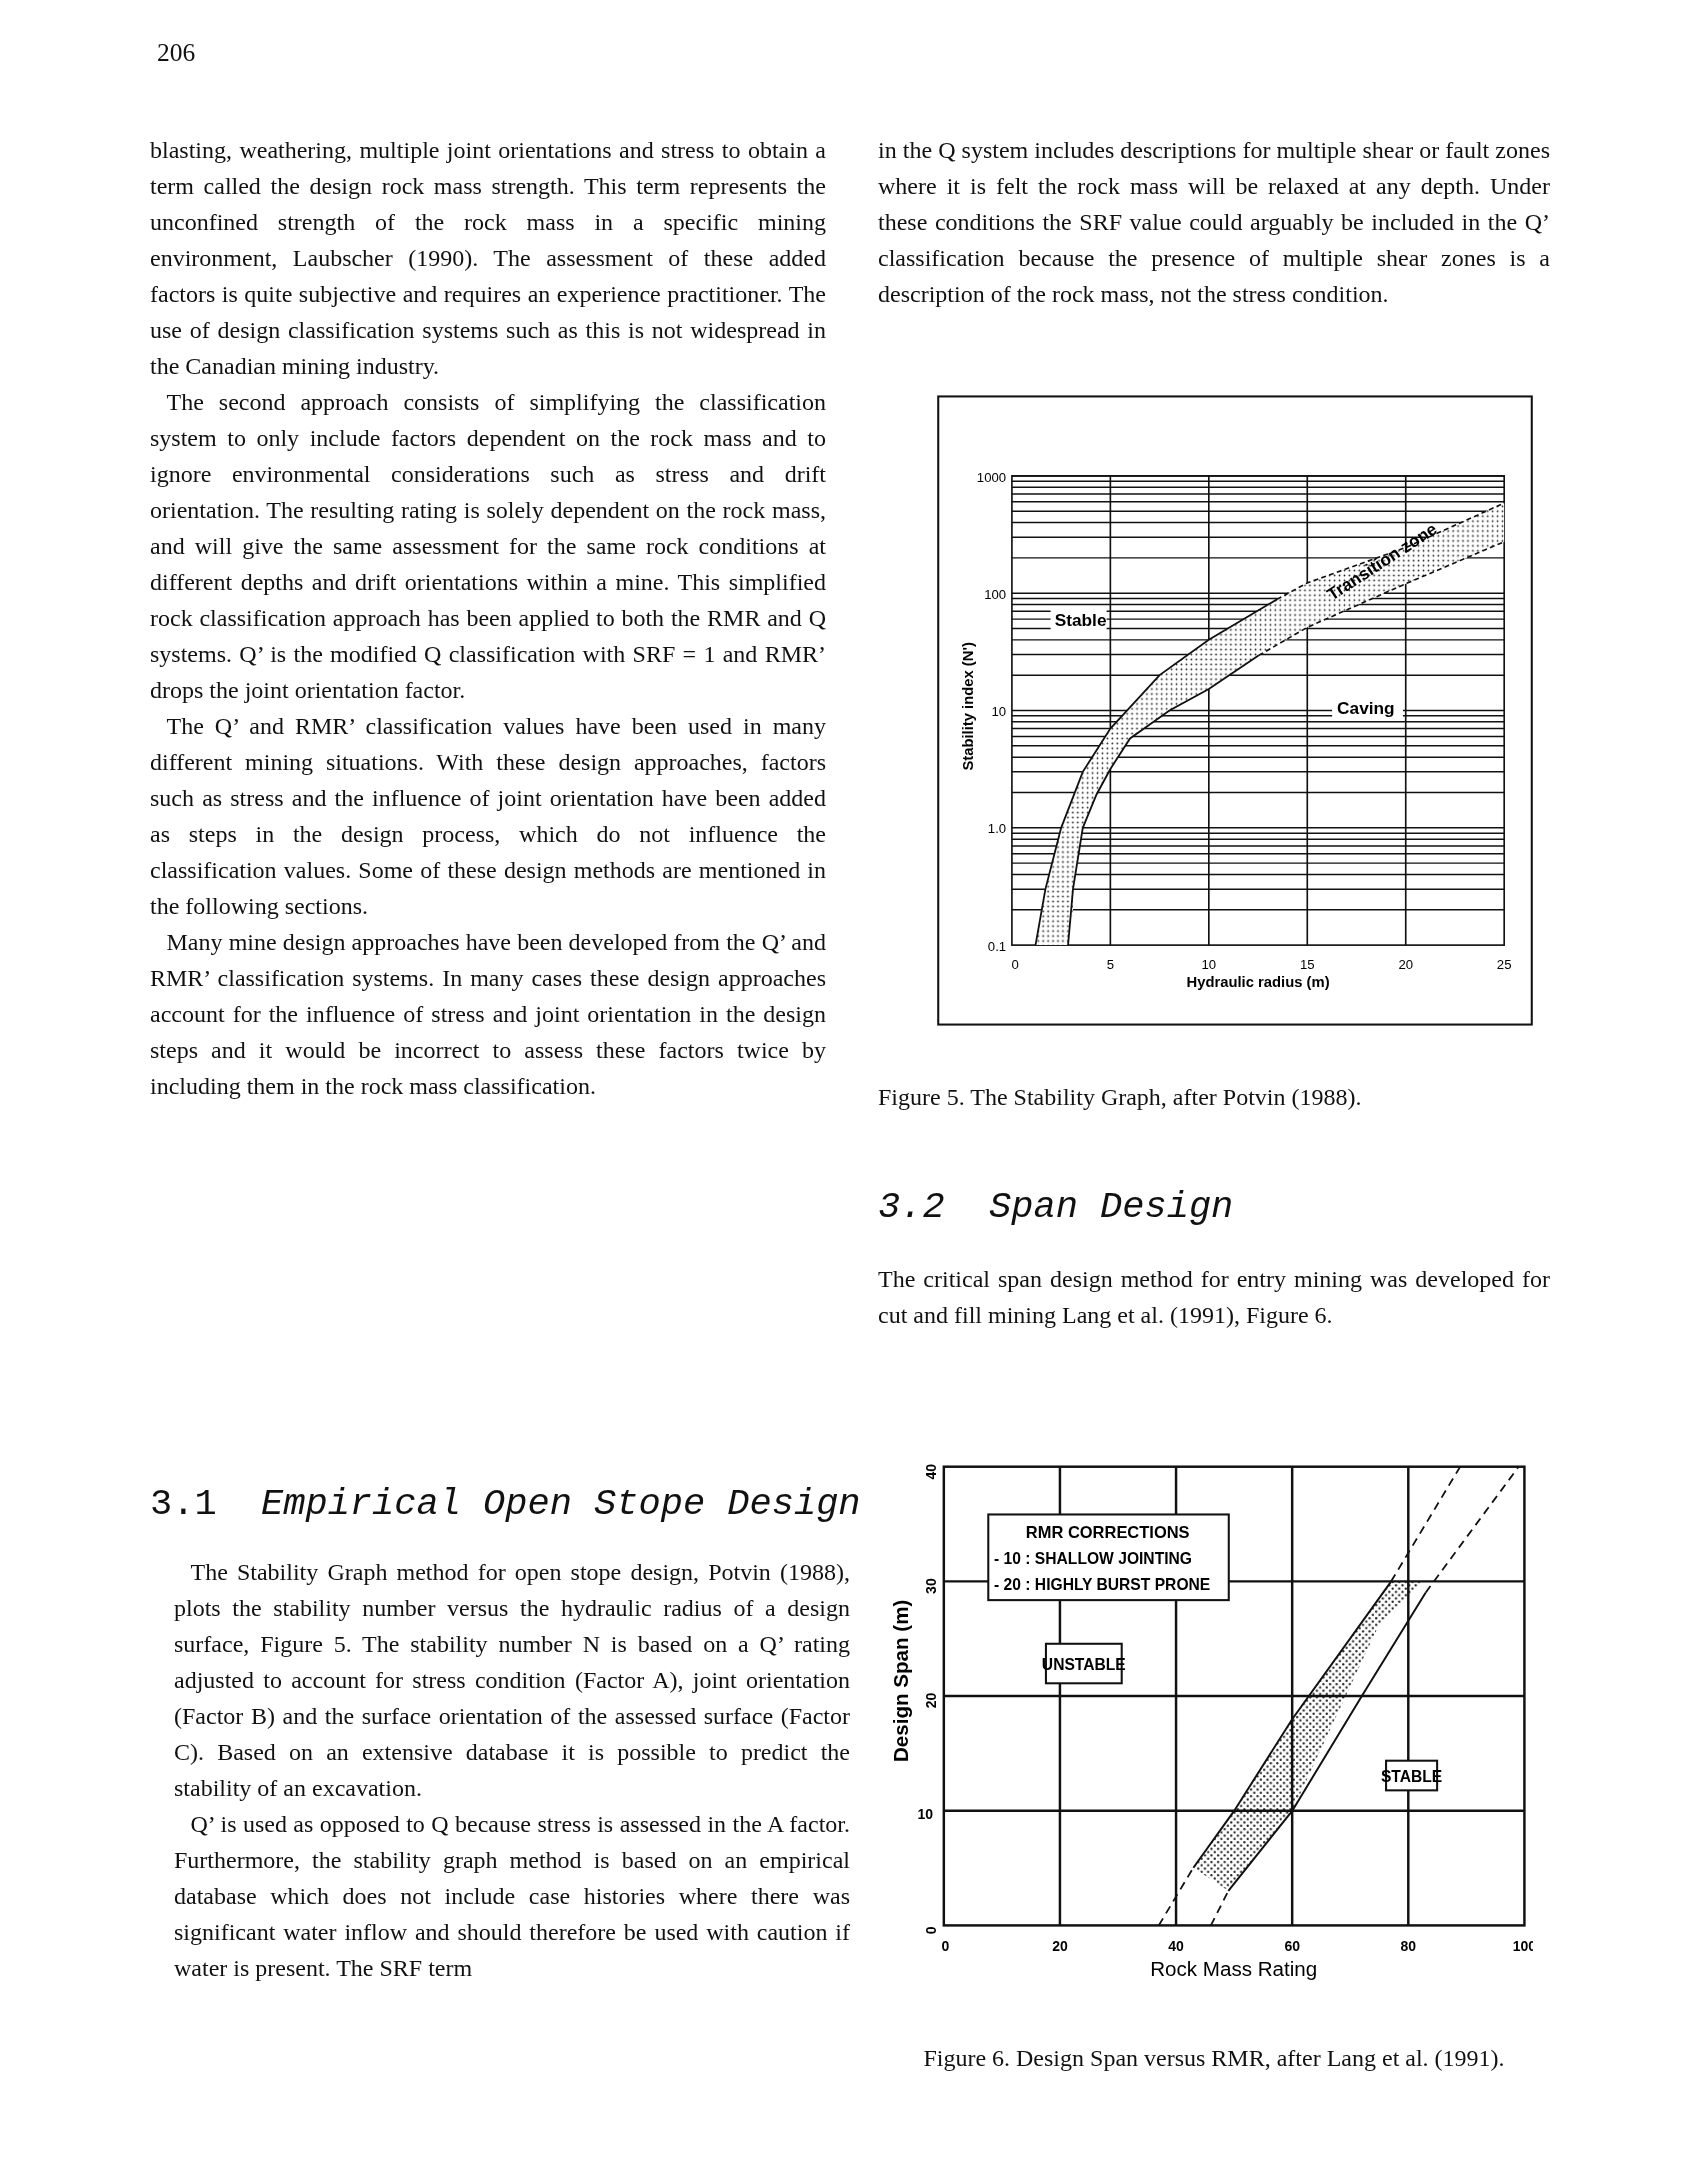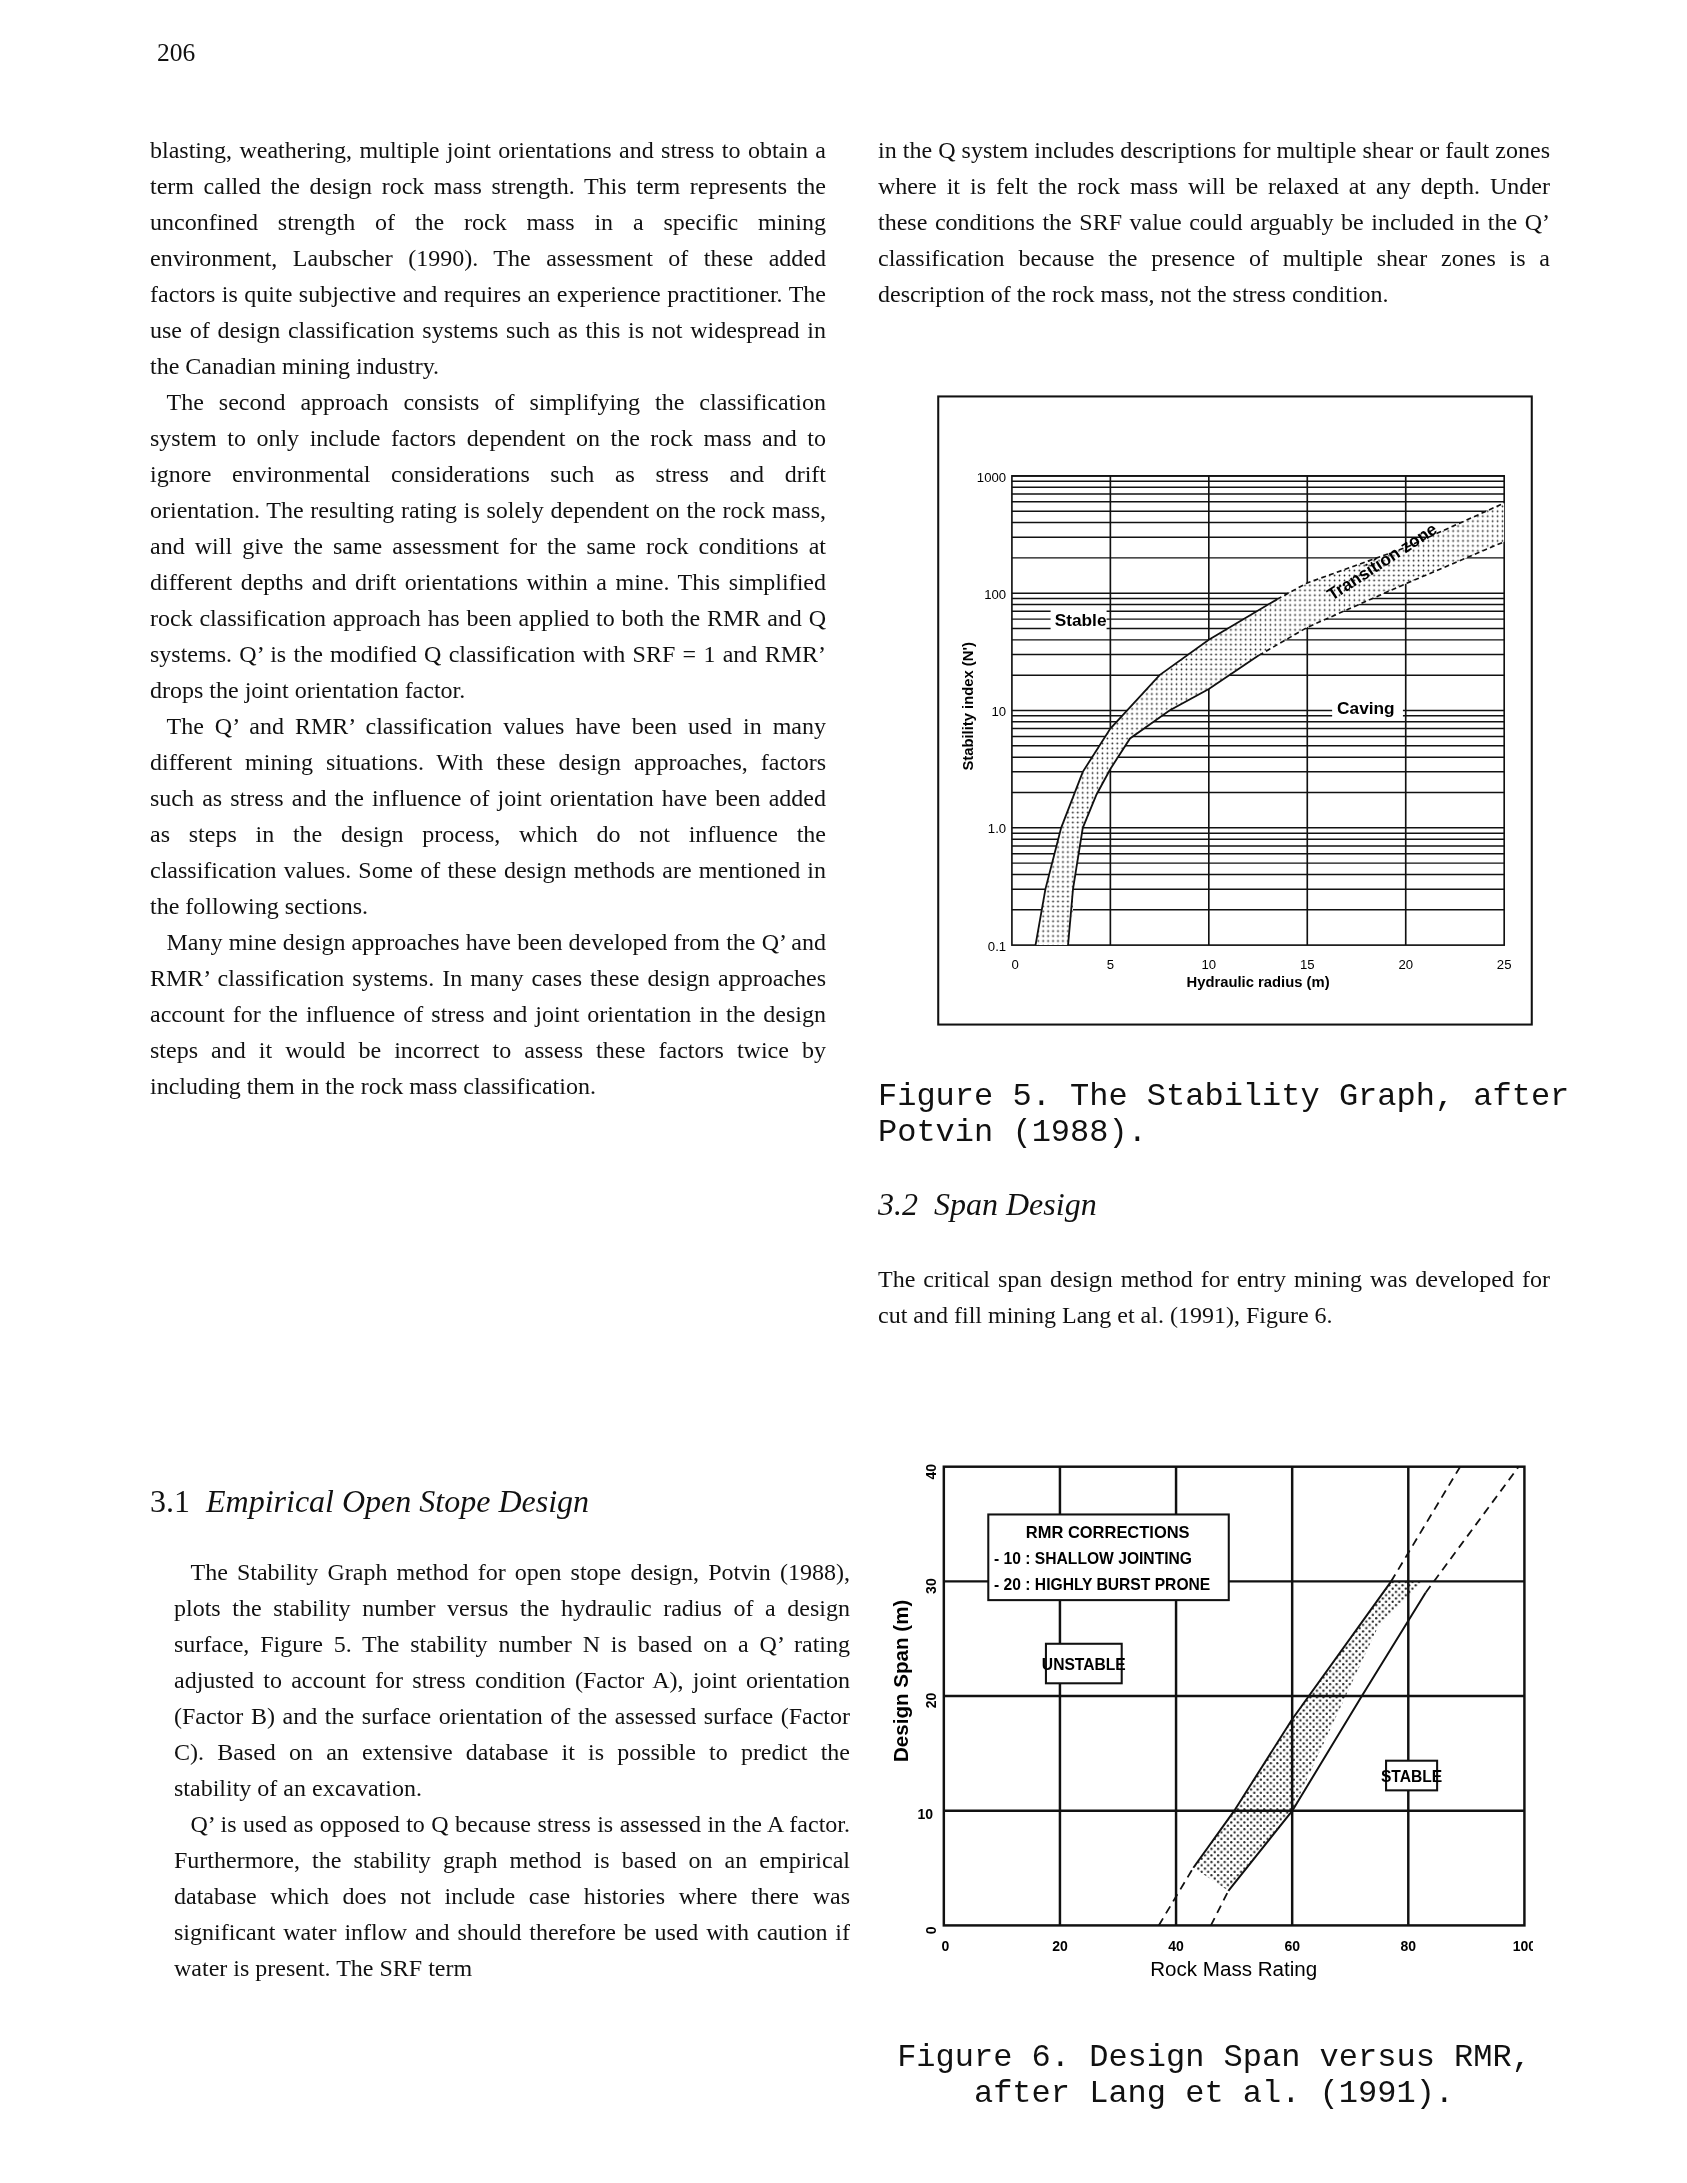--- a/index.html
+++ b/index.html
@@ -6,23 +6,23 @@
   body { width:1687px; height:2183px; position:relative; overflow:hidden; color:#111; font-family:"Liberation Serif", "DejaVu Serif", serif; }
   .abs { position:absolute; }
   .header { top:38px; left:0; width:1687px; height:33px; font-size:25.5px; }
   .pnum { position:absolute; left:157px; top:0; }
   .runhead { position:absolute; left:450px; top:0; }
   .col { position:absolute; font-size:24px; line-height:36px; text-align:justify; }
   .col p { margin:0; }
   .col p.ind { text-indent:16.5px; }
   .left { left:150px; width:676px; }
   .right { left:878px; width:672px; }
-  .sec { font-size:32px; }
+  .sec { font-size:37px;font-family:Liberation Mono, monospace; }
   .sec i { font-style:italic; }
-  .caption { font-size:32px; line-height:36px;font-family:Liberation Mono, monospace; }
+  .caption { font-size:24px; line-height:36px; }
   svg text { font-family:"Liberation Sans", "DejaVu Sans", sans-serif; }
 </style>
 </head>
 <body>
 
 <div class="abs header">
   <span class="pnum">206</span>
 </div>
 
 <div class="col left" style="top:132px;">

